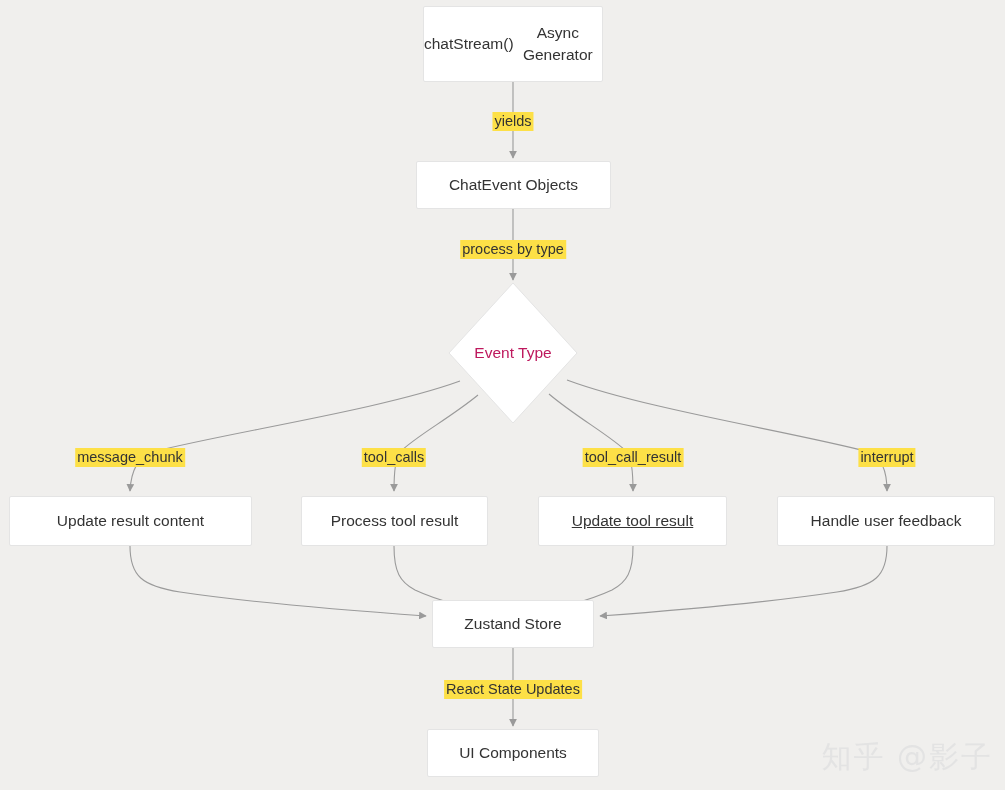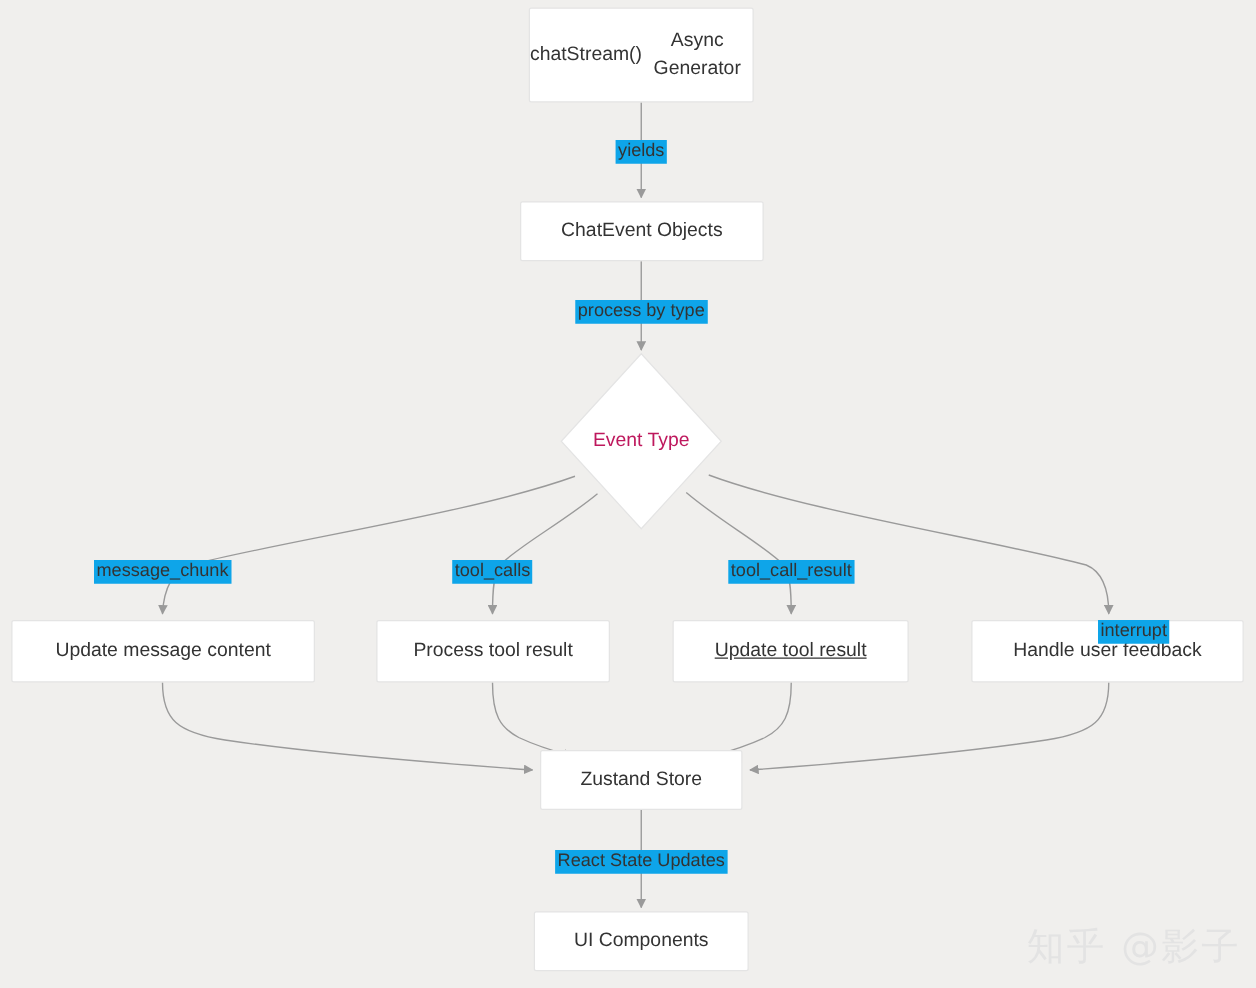--- a/index.html
+++ b/index.html
@@ -53,21 +53,21 @@
     height: 142px;
     display: flex;
     align-items: center;
     justify-content: center;
     color: #be185d;
     font-size: 15.5px;
     font-family: "Liberation Sans", sans-serif;
   }
   .edge-label {
     position: absolute;
-    background: #0ea5e9;
+    background: #fde047;
     color: #333333;
     font-size: 14.5px;
     line-height: 1.2;
     padding: 1px 2px;
     white-space: nowrap;
     transform: translateX(-50%);
     font-family: "Liberation Sans", sans-serif;
   }
   .watermark {
     position: absolute;
@@ -128,21 +128,21 @@
   </div>
 
   <div class="diamond-wrap" style="left:448px; top:282px;">
     <svg width="130" height="142" viewBox="0 0 130 142">
       <polygon points="65,1 129,71 65,141 1,71" fill="#ffffff" stroke="#e4e4e4" stroke-width="1"></polygon>
     </svg>
     <div class="diamond-label">Event Type</div>
   </div>
 
   <div class="node" style="left:9px; top:496px; width:243px; height:50px;">
-    <span>Update message content</span>
+    <span>Update result content</span>
   </div>
 
   <div class="node" style="left:301px; top:496px; width:187px; height:50px;">
     <span>Process tool result</span>
   </div>
 
   <div class="node" style="left:538px; top:496px; width:189px; height:50px;text-decoration:underline;">
     <span>Update tool result</span>
   </div>
 
@@ -161,19 +161,19 @@
   <div class="edge-label" style="left:513px; top:112px;">yields</div>
 
   <div class="edge-label" style="left:513px; top:240px;">process by type</div>
 
   <div class="edge-label" style="left:130px; top:448px;">message_chunk</div>
 
   <div class="edge-label" style="left:394px; top:448px;">tool_calls</div>
 
   <div class="edge-label" style="left:633px; top:448px;">tool_call_result</div>
 
-  <div class="edge-label" style="left:907px; top:448px;margin-top:48px;">interrupt</div>
+  <div class="edge-label" style="left:887px; top:448px;">interrupt</div>
 
   <div class="edge-label" style="left:513px; top:680px;">React State Updates</div>
 
   <div class="watermark">知乎 @影子</div>
 
 </div>
 
 </body></html>

